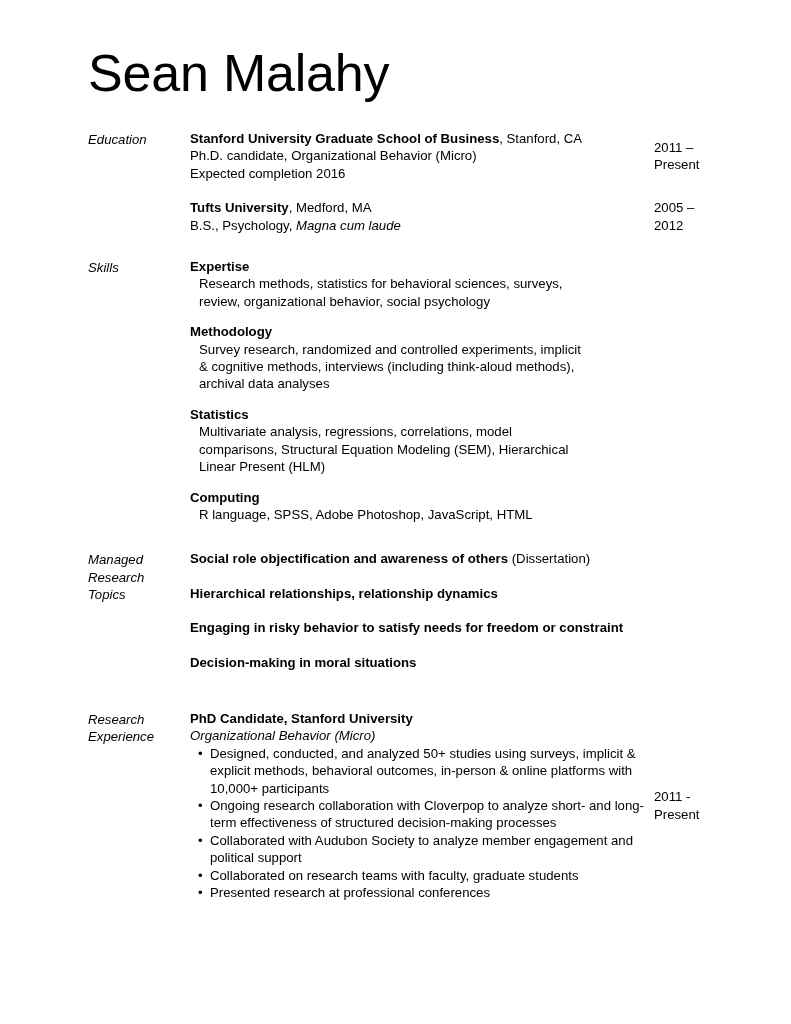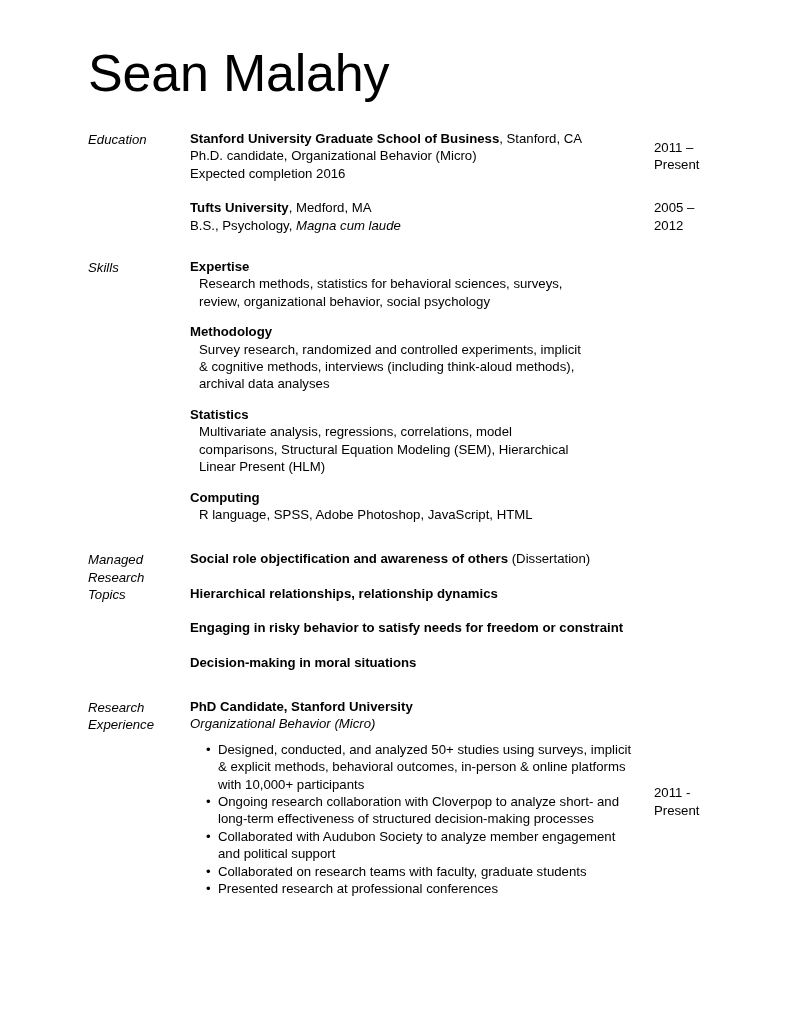--- a/index.html
+++ b/index.html
@@ -69,23 +69,23 @@
   .ln { display: block; }
   .b { font-weight: bold; }
   .i { font-style: italic; }
 
   .skill-group { margin-bottom: 13px; }
   .skill-group:last-child { margin-bottom: 0; }
   .skill-head { font-weight: bold; }
   .skill-body { padding-left: 9px; }
 
   .topic { font-weight: bold; margin-bottom: 17px; }
-  .topic:last-child { margin-bottom: 0; }
-
-  .bullets { margin: 8px; padding: 0; list-style: none; }
+  .topic:last-child { margin-bottom: 12px; }
+
+  .bullets { margin: 0; padding: 0; list-style: none; }
   .bullets li {
     position: relative;
     padding-left: 20px;
     margin: 0;
   }
   .bullets li::before {
     content: "\2022";
     position: absolute;
     left: 8px;
     top: 0;

